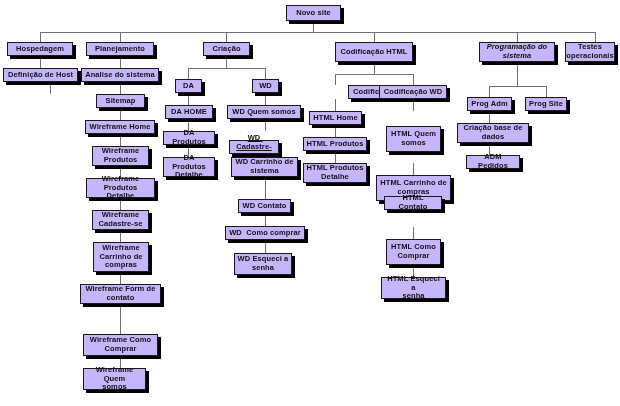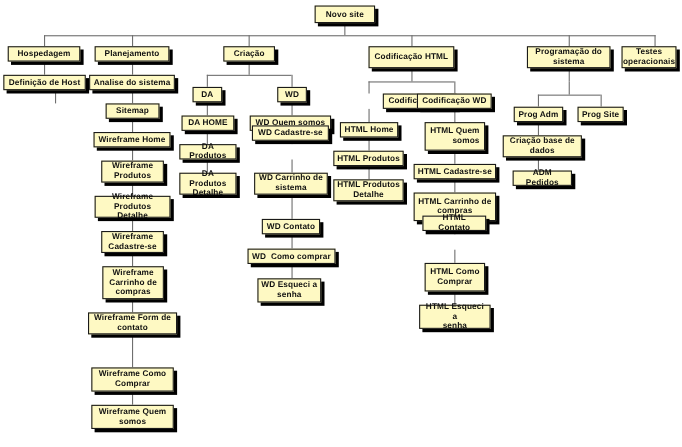--- a/index.html
+++ b/index.html
@@ -11,21 +11,21 @@
     position: relative;
     width: 620px;
     height: 406px;
     background: #ffffff;
     font-family: "Liberation Sans", sans-serif;
     overflow: hidden;
   }
   .node {
     position: absolute;
     box-sizing: border-box;
-    background: #fef9c3;
+    background: #c4b5fd;
     border: 1px solid #1a1a1a;
     box-shadow: 3px 3px 0 0 #000000;
     display: flex;
     align-items: center;
     justify-content: center;
     text-align: center;
     font-size: 7.5px;
     font-weight: bold;
     color: #111111;
     line-height: 1.15;
@@ -112,21 +112,21 @@
 
   <div class="conn v" style="left:489px; top:111px; height:12px;"></div>
   <div class="conn v" style="left:489px; top:143px; height:12px;"></div>
 
   <div class="node" style="left:286px; top:5px; width:55px; height:16px;">Novo site</div>
 
   <div class="node" style="left:7px; top:42px; width:66px; height:14px;">Hospedagem</div>
   <div class="node" style="left:86px; top:42px; width:68px; height:14px;">Planejamento</div>
   <div class="node" style="left:203px; top:42px; width:47px; height:14px;">Criação</div>
   <div class="node" style="left:335px; top:42px; width:78px; height:20px;">Codificação HTML</div>
-  <div class="node" style="left:479px; top:42px; width:76px; height:20px;">Programação do
+  <div class="node" style="left:479px; top:42px; width:76px; height:20px;font-style:italic;">Programação do
 sistema</div>
   <div class="node" style="left:565px; top:42px; width:50px; height:20px;">Testes
 operacionais</div>
 
   <div class="node" style="left:3px; top:68px; width:75px; height:14px;">Definição de Host</div>
 
   <div class="node" style="left:81px; top:68px; width:78px; height:14px;">Analise do sistema</div>
   <div class="node" style="left:96px; top:94px; width:49px; height:14px;">Sitemap</div>
   <div class="node" style="left:85px; top:120px; width:70px; height:14px;">Wireframe Home</div>
   <div class="node" style="left:92px; top:146px; width:57px; height:20px;">Wireframe
@@ -135,49 +135,48 @@
 Produtos Detalhe</div>
   <div class="node" style="left:92px; top:210px; width:57px; height:20px;">Wireframe
 Cadastre-se</div>
   <div class="node" style="left:93px; top:242px; width:56px; height:30px;">Wireframe
 Carrinho de
 compras</div>
   <div class="node" style="left:80px; top:284px; width:81px; height:20px;">Wireframe Form de
 contato</div>
   <div class="node" style="left:83px; top:334px; width:75px; height:22px;">Wireframe Como
 Comprar</div>
-  <div class="node" style="left:83px; top:368px; width:75px; height:22px;">Wireframe Quem
+  <div class="node" style="left:83px; top:368px; width:63px; height:22px;">Wireframe Quem
 somos</div>
 
   <div class="node" style="left:175px; top:79px; width:27px; height:14px;">DA</div>
   <div class="node" style="left:165px; top:105px; width:48px; height:14px;">DA HOME</div>
   <div class="node" style="left:163px; top:131px; width:52px; height:14px;">DA Produtos</div>
   <div class="node" style="left:163px; top:157px; width:52px; height:20px;">DA Produtos
 Detalhe</div>
 
   <div class="node" style="left:252px; top:79px; width:27px; height:14px;">WD</div>
   <div class="node" style="left:227px; top:105px; width:74px; height:14px;">WD Quem somos</div>
-  <div class="node" style="left:229px; top:114px; width:70px; height:14px;">WD Cadastre-se</div>
+  <div class="node" style="left:229px; top:140px; width:50px; height:14px;text-decoration:underline;">WD Cadastre-se</div>
   <div class="node" style="left:231px; top:157px; width:67px; height:20px;">WD Carrinho de
 sistema</div>
   <div class="node" style="left:238px; top:199px; width:53px; height:14px;">WD Contato</div>
   <div class="node" style="left:225px; top:226px; width:80px; height:14px;">WD  Como comprar</div>
   <div class="node" style="left:234px; top:253px; width:58px; height:22px;">WD Esqueci a
 senha</div>
 
   <div class="node" style="left:303px; top:85px; width:67px; height:14px;margin-left:45px;">Codificação DA</div>
   <div class="node" style="left:309px; top:111px; width:53px; height:14px;">HTML Home</div>
   <div class="node" style="left:303px; top:137px; width:64px; height:14px;">HTML Produtos</div>
   <div class="node" style="left:303px; top:163px; width:64px; height:20px;">HTML Produtos
 Detalhe</div>
 
   <div class="node" style="left:379px; top:85px; width:68px; height:14px;">Codificação WD</div>
-  <div class="node" style="left:386px; top:111px; width:55px; height:26px;text-align:right;">HTML Quem
+  <div class="node" style="left:386px; top:126px; width:55px; height:26px;">HTML Quem
 somos</div>
-  <div class="node" style="left:376px; top:149px; width:75px; height:14px;">HTML Cadastre-se</div>
   <div class="node" style="left:376px; top:175px; width:75px; height:26px;">HTML Carrinho de
 compras</div>
   <div class="node" style="left:384px; top:196px; width:58px; height:14px;">HTML Contato</div>
   <div class="node" style="left:386px; top:239px; width:55px; height:26px;">HTML Como
 Comprar</div>
   <div class="node" style="left:381px; top:277px; width:65px; height:22px;">HTML Esqueci a
 senha</div>
 
   <div class="node" style="left:467px; top:97px; width:45px; height:14px;">Prog Adm</div>
   <div class="node" style="left:525px; top:97px; width:42px; height:14px;">Prog Site</div>

